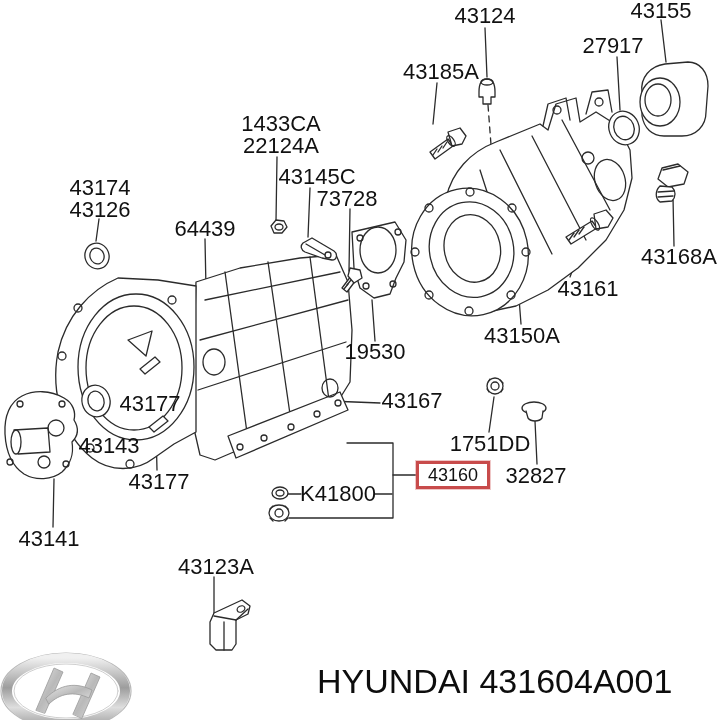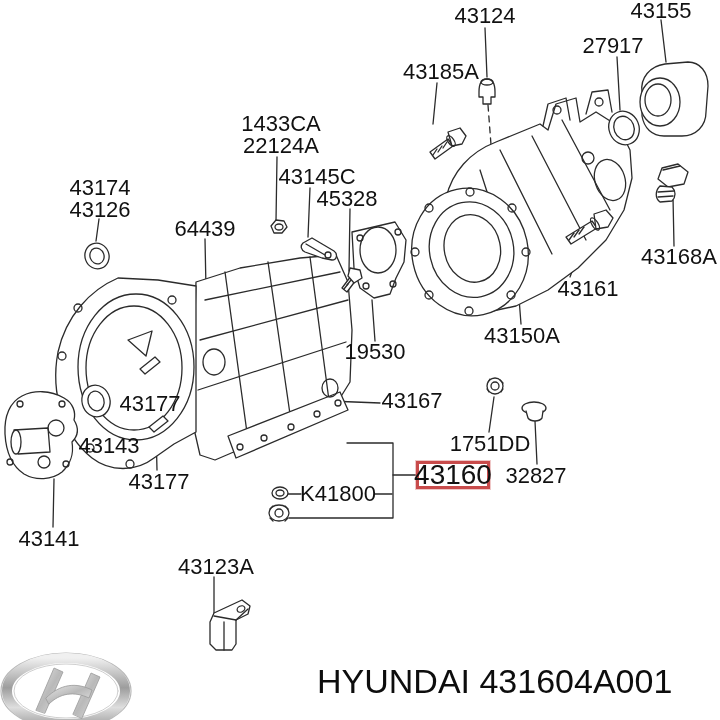--- a/index.html
+++ b/index.html
@@ -4,21 +4,21 @@
 <style>
   html,body{margin:0;padding:0;background:#fff;}
   #stage{position:relative;width:720px;height:720px;background:#fff;overflow:hidden;
          font-family:"Liberation Sans",sans-serif;}
   #art{position:absolute;left:0;top:0;}
   .lbl{position:absolute;transform:translateX(-50%);font-size:22px;line-height:22px;
        color:#111;white-space:nowrap;letter-spacing:0;}
   .hlbox{position:absolute;left:416px;top:461px;width:68px;height:22px;
          border:3px solid #c84b4b;box-shadow:0 0 0 1px rgba(220,130,130,.45);
          display:flex;align-items:center;justify-content:center;
-         font-size:28px;color:#111;background:#fff;}
+         font-size:18px;color:#111;background:#fff;}
   .footer-text{position:absolute;left:305px;top:663px;font-size:34px;line-height:36px;
          color:#0d0d0d;white-space:nowrap;margin-left:12px;}
 </style>
 </head>
 <body>
 
 <div id="stage">
 
 <svg id="art" width="720" height="720" viewBox="0 0 720 720" fill="none" stroke="#2b2b2b" stroke-width="1.3" stroke-linejoin="round" stroke-linecap="round">
   <defs>
@@ -247,21 +247,21 @@
   </g>
 </svg>
 
   <div class="lbl" style="left:485px;top:5px">43124</div>
   <div class="lbl" style="left:661px;top:0px">43155</div>
   <div class="lbl" style="left:613px;top:35px">27917</div>
   <div class="lbl" style="left:441px;top:61px">43185A</div>
   <div class="lbl" style="left:281px;top:113px">1433CA</div>
   <div class="lbl" style="left:281px;top:135px">22124A</div>
   <div class="lbl" style="left:317px;top:166px">43145C</div>
-  <div class="lbl" style="left:347px;top:188px">45328</div>
+  <div class="lbl" style="left:347px;top:188px">73728</div>
   <div class="lbl" style="left:100px;top:177px">43174</div>
   <div class="lbl" style="left:100px;top:199px">43126</div>
   <div class="lbl" style="left:205px;top:218px">64439</div>
   <div class="lbl" style="left:375px;top:341px">19530</div>
   <div class="lbl" style="left:522px;top:325px">43150A</div>
   <div class="lbl" style="left:588px;top:278px">43161</div>
   <div class="lbl" style="left:679px;top:246px">43168A</div>
   <div class="lbl" style="left:412px;top:390px">43167</div>
   <div class="lbl" style="left:490px;top:433px">1751DD</div>
   <div class="lbl" style="left:536px;top:465px">32827</div>

